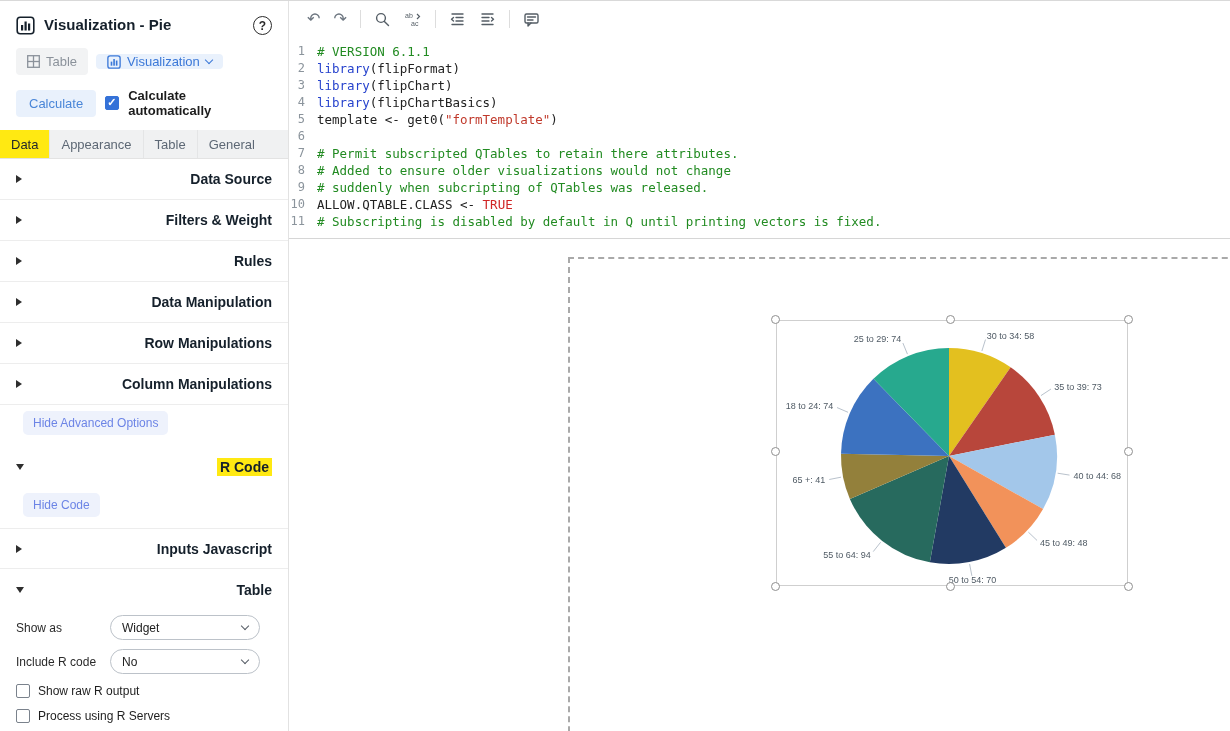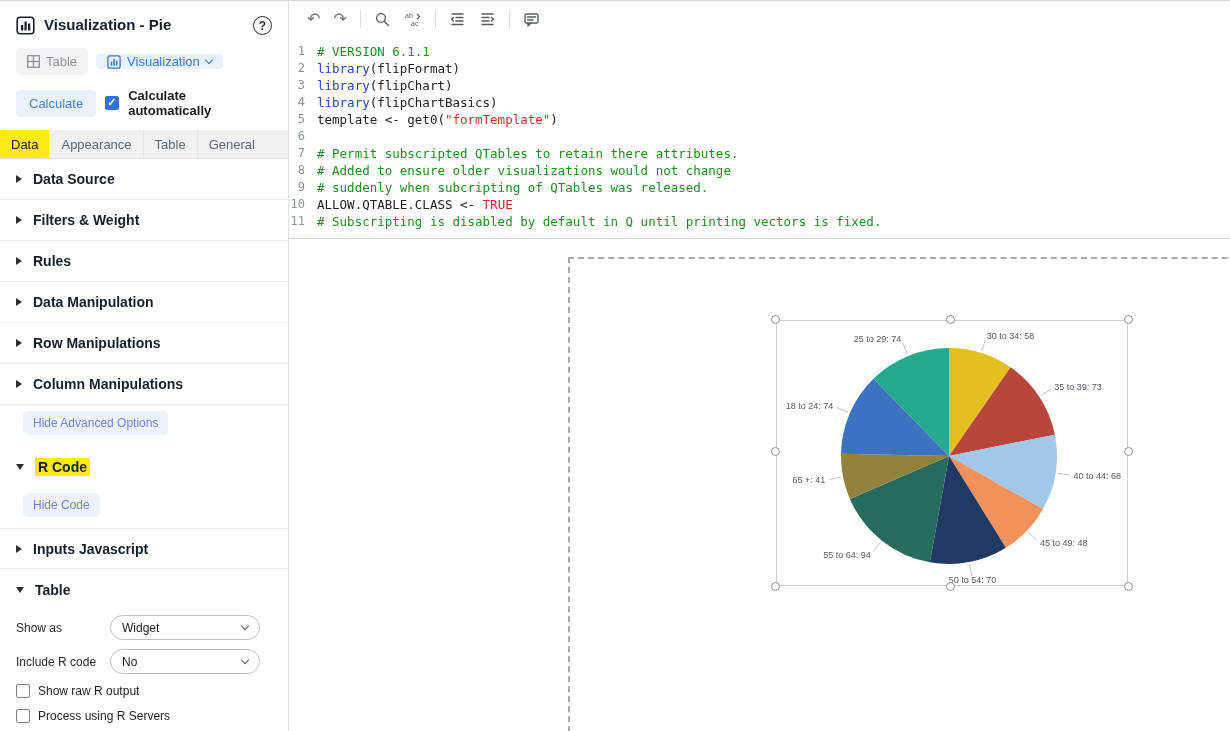--- a/index.html
+++ b/index.html
@@ -29,21 +29,21 @@
   .cb.checked { background:#3572d8; border-color:#3572d8; position:relative; }
   .cb.checked::after { content:"✓"; position:absolute; left:1px; top:-1px; color:#fff; font-size:11px; font-weight:700; }
   .calc-label { font-size:13px; font-weight:600; color:#1c1c1c; }
 
   .tabs { display:flex; background:#f0f1f2; border-bottom:1px solid #e3e3e3; }
   .tab { padding:7px 11px 6px 11px; font-size:13px; color:#5d6875; border-left:1px solid #e4e5e6; cursor:pointer; }
   .tab:first-child { border-left:none; }
   .tab.hl-tab { background:#ffe912; color:#23272b; }
 
   .section-row { display:flex; align-items:center; gap:11px; padding:0 16px; height:41px;
-    border-bottom:1px solid #ededed; cursor:pointer; }
+    border-bottom:1px solid #ededed; cursor:pointer;justify-content:space-between; }
   .section-row.noborder { border-bottom:none; }
   .section-row.bordertop { border-top:1px solid #ededed; }
   .caret-r { width:0; height:0; border-left:6px solid #2e2e2e; border-top:4.5px solid transparent; border-bottom:4.5px solid transparent; flex:none; }
   .caret-d { width:0; height:0; border-top:6px solid #2e2e2e; border-left:4.5px solid transparent; border-right:4.5px solid transparent; flex:none; }
   .section-label { font-size:14px; font-weight:700; color:#15202b; }
   .hl { background:#ffe912; padding:1px 3px; }
 
   .pill-row { padding:6px 16px 11px 16px;margin-left:7px; }
   .pill-link { display:inline-block; background:#eef2fc; color:#6c84e6; font-size:12px;
     padding:5px 10px; border-radius:5px; cursor:pointer; }

